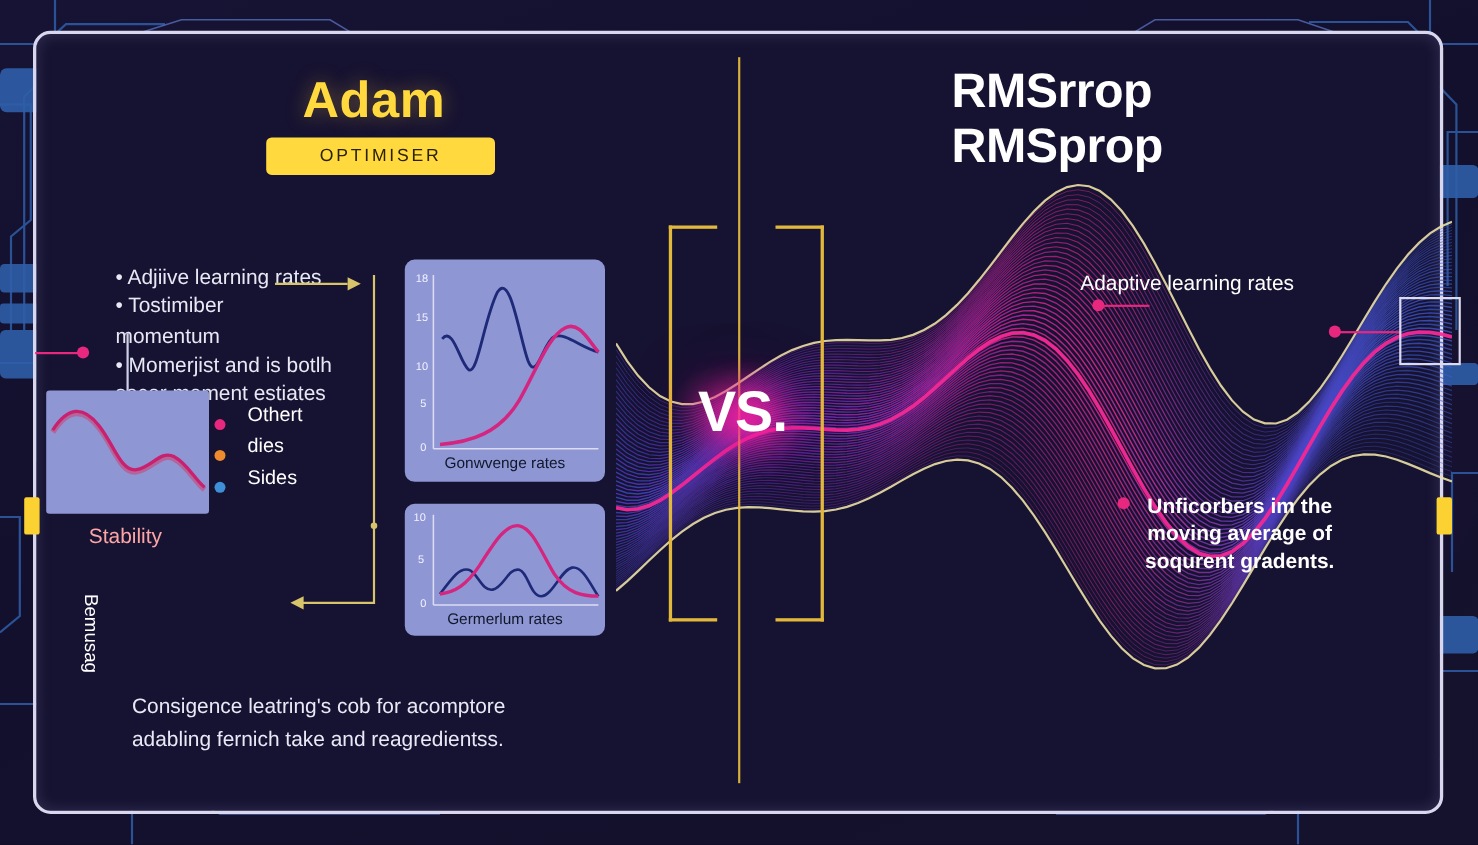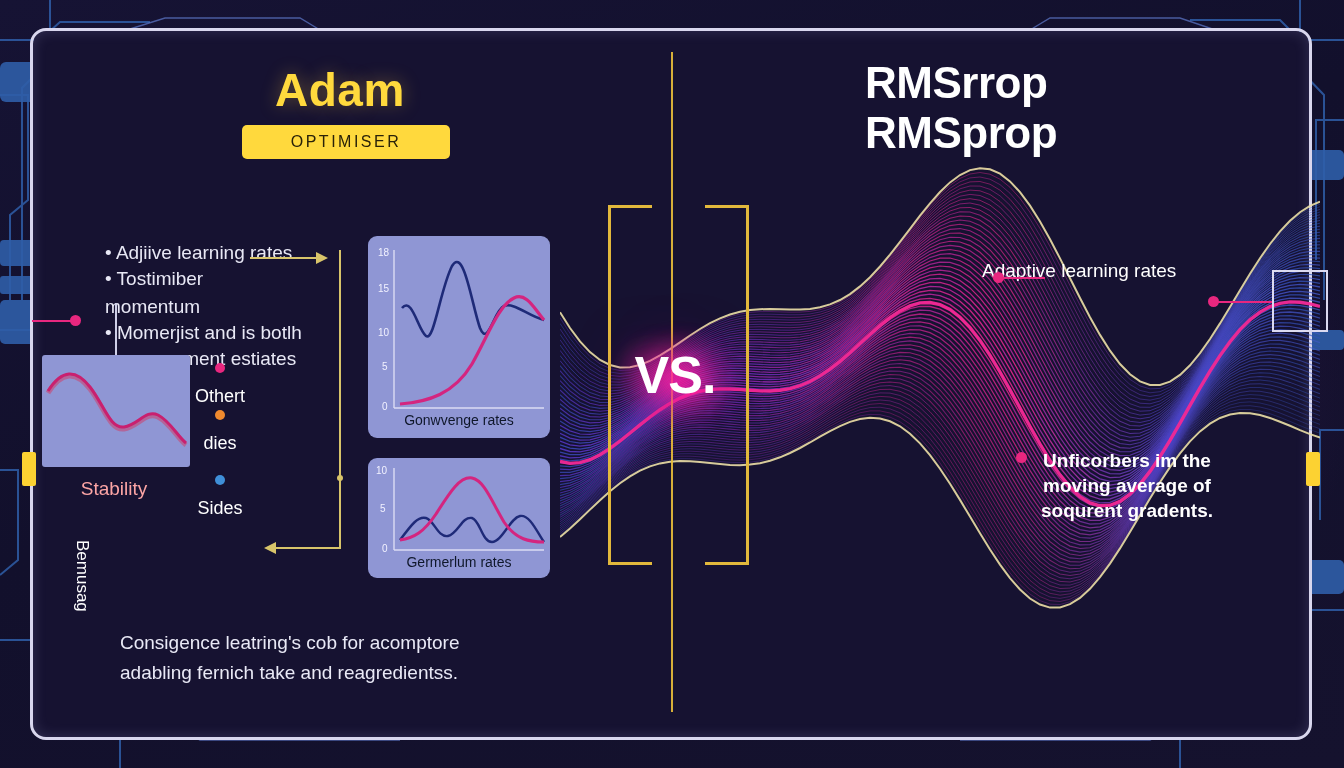--- a/index.html
+++ b/index.html
@@ -36,21 +36,21 @@
 
   .rotL{position:absolute;color:#ffffff;font-size:17px;white-space:nowrap;
     transform-origin:0 0;transform:rotate(180deg);}
   .dotPink{position:absolute;width:11px;height:11px;border-radius:50%;background:#e8277f;}
   .leadPink{position:absolute;height:2px;background:#e8277f;}
 
   .cardMini{position:absolute;left:42px;top:355px;width:148px;height:112px;background:#8f96d4;border-radius:3px;}
   .capMini{position:absolute;left:40px;top:478px;width:148px;text-align:center;color:#fca5a5;font-size:19px;}
 
   .legend{position:absolute;left:195px;top:363px;color:#fff;font-size:18px;line-height:28px;}
-  .legend .row{display:flex;align-items:center;gap:9px;flex-direction:column;}
+  .legend .row{display:flex;align-items:flex-end;gap:20px;}
   .lg-dot{width:10px;height:10px;border-radius:50%;display:inline-block;}
 
   .cardChart{position:absolute;background:#8f96d4;border-radius:9px;}
   .cardCap{position:absolute;left:0;right:0;text-align:center;color:#0f172a;font-size:14px;}
 
   
   .divider{position:absolute;left:671px;top:52px;width:2px;height:660px;background:#e8bd3a;opacity:.92;}
   .bracket{position:absolute;width:44px;height:360px;border:3px solid #e2b83c;box-sizing:border-box;}
   .bracket.l{left:608px;top:205px;border-right:none;}
   .bracket.r{left:705px;top:205px;border-left:none;}
@@ -264,21 +264,21 @@
 
   <div class="legend">
     <div class="row">
       <span class="lg-dot" style="background:#e8277f"></span>
       <span>Othert</span>
     </div>
     <div class="row">
       <span class="lg-dot" style="background:#f08a2e"></span>
       <span>dies</span>
     </div>
-    <div class="row" style="margin-top:18px;">
+    <div class="row" style="margin-top:1px;">
       <span class="lg-dot" style="background:#3f8fd8"></span>
       <span>Sides</span>
     </div>
   </div>
 
   <div class="cardChart" style="left:368px;top:236px;width:182px;height:202px;">
     <svg width="182" height="202" viewBox="0 0 182 202">
       <g stroke="#e9e9fa" stroke-width="1.4" fill="none" opacity=".85">
         <path d="M26 14 L26 172"></path>
           <path d="M26 172 L176 172"></path>
@@ -332,21 +332,21 @@
   <div class="bracket r"></div>
   <div class="divider"></div>
   <div class="vsglow"></div>
   <div class="vs">VS.</div>
 
   <div class="title-rms">
     <div>RMSrrop</div>
     <div>RMSprop</div>
   </div>
 
-  <div class="annot" style="left:982px;top:258px;">Adaptive learning rates</div>
+  <div class="annot" style="left:982px;top:246px;">Adaptive learning rates</div>
   <div class="dotPink" style="left:993px;top:272px;"></div>
   <div class="leadPink" style="left:1003px;top:277px;width:42px;"></div>
 
   <div class="dotPink" style="left:1208px;top:296px;"></div>
   <div class="leadPink" style="left:1218px;top:301px;width:56px;"></div>
   <div class="boxWhite" style="left:1272px;top:270px;width:56px;height:62px;"></div>
 
   <div class="annot center" style="left:1022px;top:448px;width:210px;">
     <div>Unficorbers im the</div>
     <div>moving average of</div>

